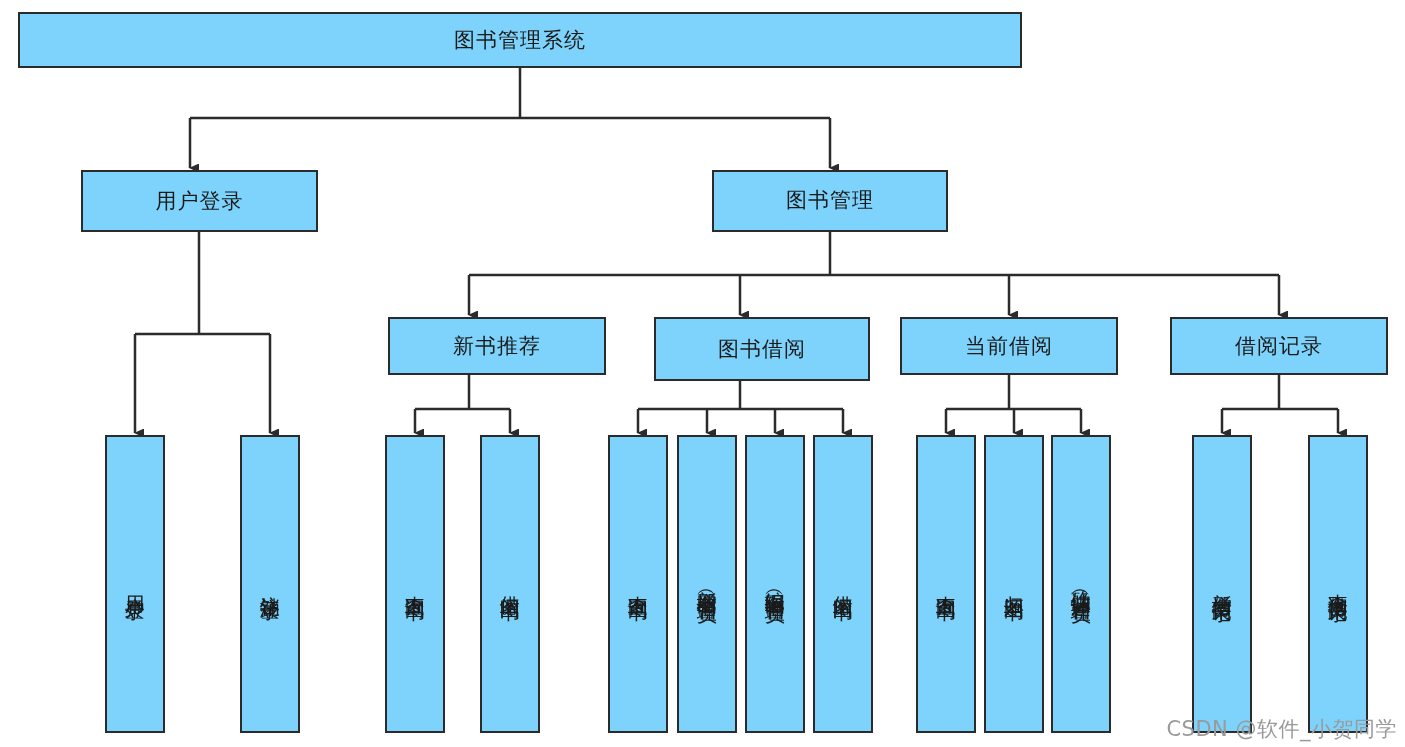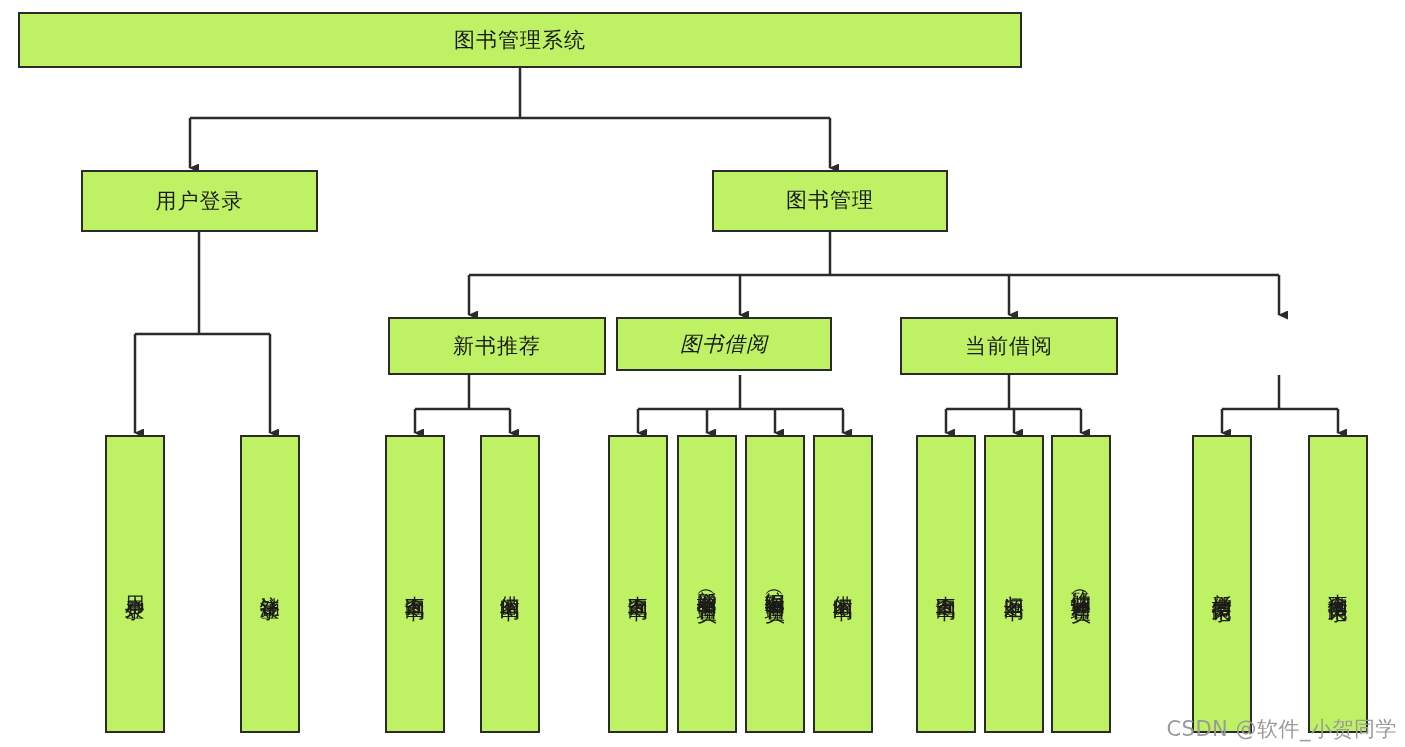--- a/index.html
+++ b/index.html
@@ -22,21 +22,21 @@
     position: absolute;
     left: 0;
     top: 0;
     width: 1405px;
     height: 747px;
   }
   .node {
     position: absolute;
     box-sizing: border-box;
     border: 2px solid #2b2b2b;
-    background: #bef264;
+    background: #7dd3fc;
     display: flex;
     align-items: center;
     justify-content: center;
     color: #1a1a1a;
     z-index: 2;
   }
   .node-h {
     font-size: 21px;
     letter-spacing: 1px;
     line-height: 1;
@@ -123,25 +123,28 @@
   <div class="node node-h" style="left: 81px; top: 170px; width: 237px; height: 62px;">
     <span>用户登录</span>
   </div>
   <div class="node node-h" style="left: 712px; top: 170px; width: 236px; height: 62px; font-family: Liberation Mono, monospace;">
     <span>图书管理</span>
   </div>
 
   <div class="node node-h" style="left: 360px; top: 317px; width: 218px; height: 58px; margin-left: 28px;">
     <span>新书推荐</span>
   </div>
-  <div class="node node-h" style="left: 616px; top: 317px; width: 216px; height: 54px; font-style: italic;">
+  <div class="node node-h" style="left: 654px; top: 317px; width: 216px; height: 64px;">
     <span>图书借阅</span>
   </div>
   <div class="node node-h" style="left: 900px; top: 317px; width: 218px; height: 58px; text-align: right;">
     <span>当前借阅</span>
+  </div>
+  <div class="node node-h" style="left: 1170px; top: 317px; width: 218px; height: 58px;">
+    <span>借阅记录</span>
   </div>
 
   <div class="node node-v" style="left: 105px; top: 435px; width: 60px; height: 298px;">
     <span class="vlabel">用户登录</span>
   </div>
   <div class="node node-v" style="left: 240px; top: 435px; width: 60px; height: 298px;">
     <span class="vlabel">注销登录</span>
   </div>
 
   <div class="node node-v" style="left: 385px; top: 435px; width: 60px; height: 298px;">

